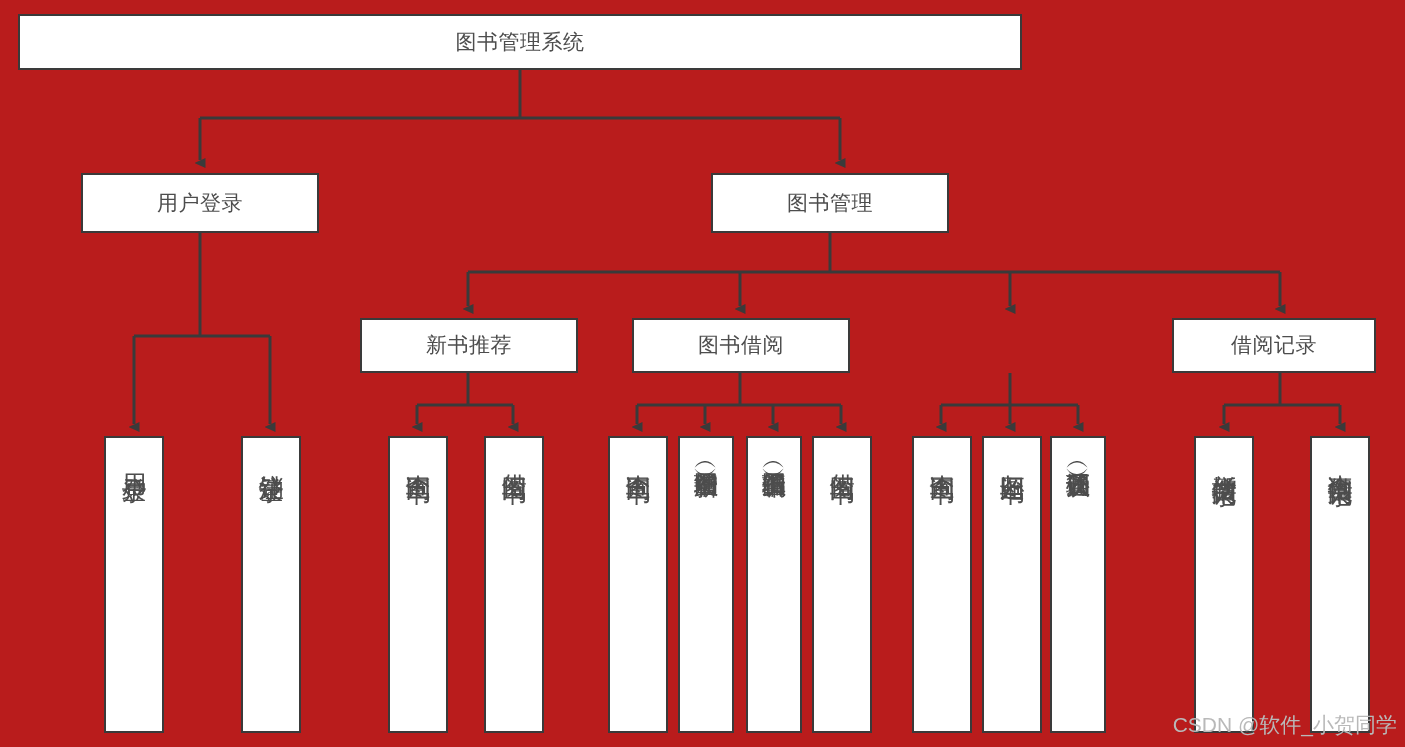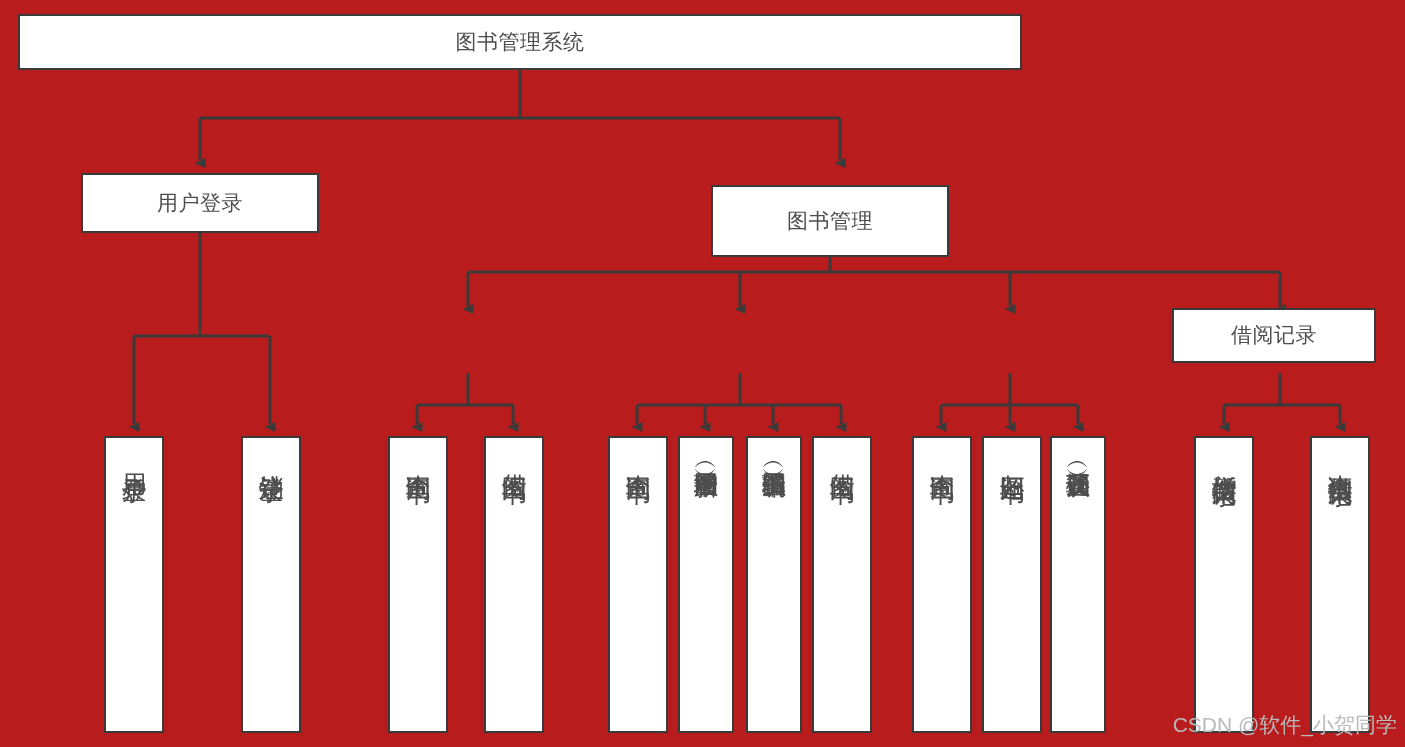--- a/index.html
+++ b/index.html
@@ -126,25 +126,31 @@
     </g>
   </svg>
 
   <div class="node h" style="left:18px; top:14px; width:1004px; height:56px;">
     <span class="lbl">图书管理系统</span>
   </div>
 
   <div class="node h" style="left:81px; top:173px; width:238px; height:60px;">
     <span class="lbl">用户登录</span>
   </div>
-  <div class="node h" style="left:711px; top:173px; width:238px; height:72px;margin-top:12px;">
+  <div class="node h" style="left:711px; top:173px; width:238px; height:60px;">
     <span class="lbl">图书管理</span>
   </div>
 
-  <div class="node h" style="left:1172px; top:308px; width:204px; height:55px;">
+  <div class="node h" style="left:360px; top:318px; width:218px; height:55px;">
+    <span class="lbl">新书推荐</span>
+  </div>
+  <div class="node h" style="left:632px; top:318px; width:218px; height:55px;">
+    <span class="lbl">图书借阅</span>
+  </div>
+  <div class="node h" style="left:1172px; top:318px; width:204px; height:55px;">
     <span class="lbl">借阅记录</span>
   </div>
 
   <div class="node v" style="left:104px; top:436px; width:60px; height:297px;">
     <span class="lbl">用户登录</span>
   </div>
   <div class="node v" style="left:241px; top:436px; width:60px; height:297px;">
     <span class="lbl">注销登录</span>
   </div>
 

